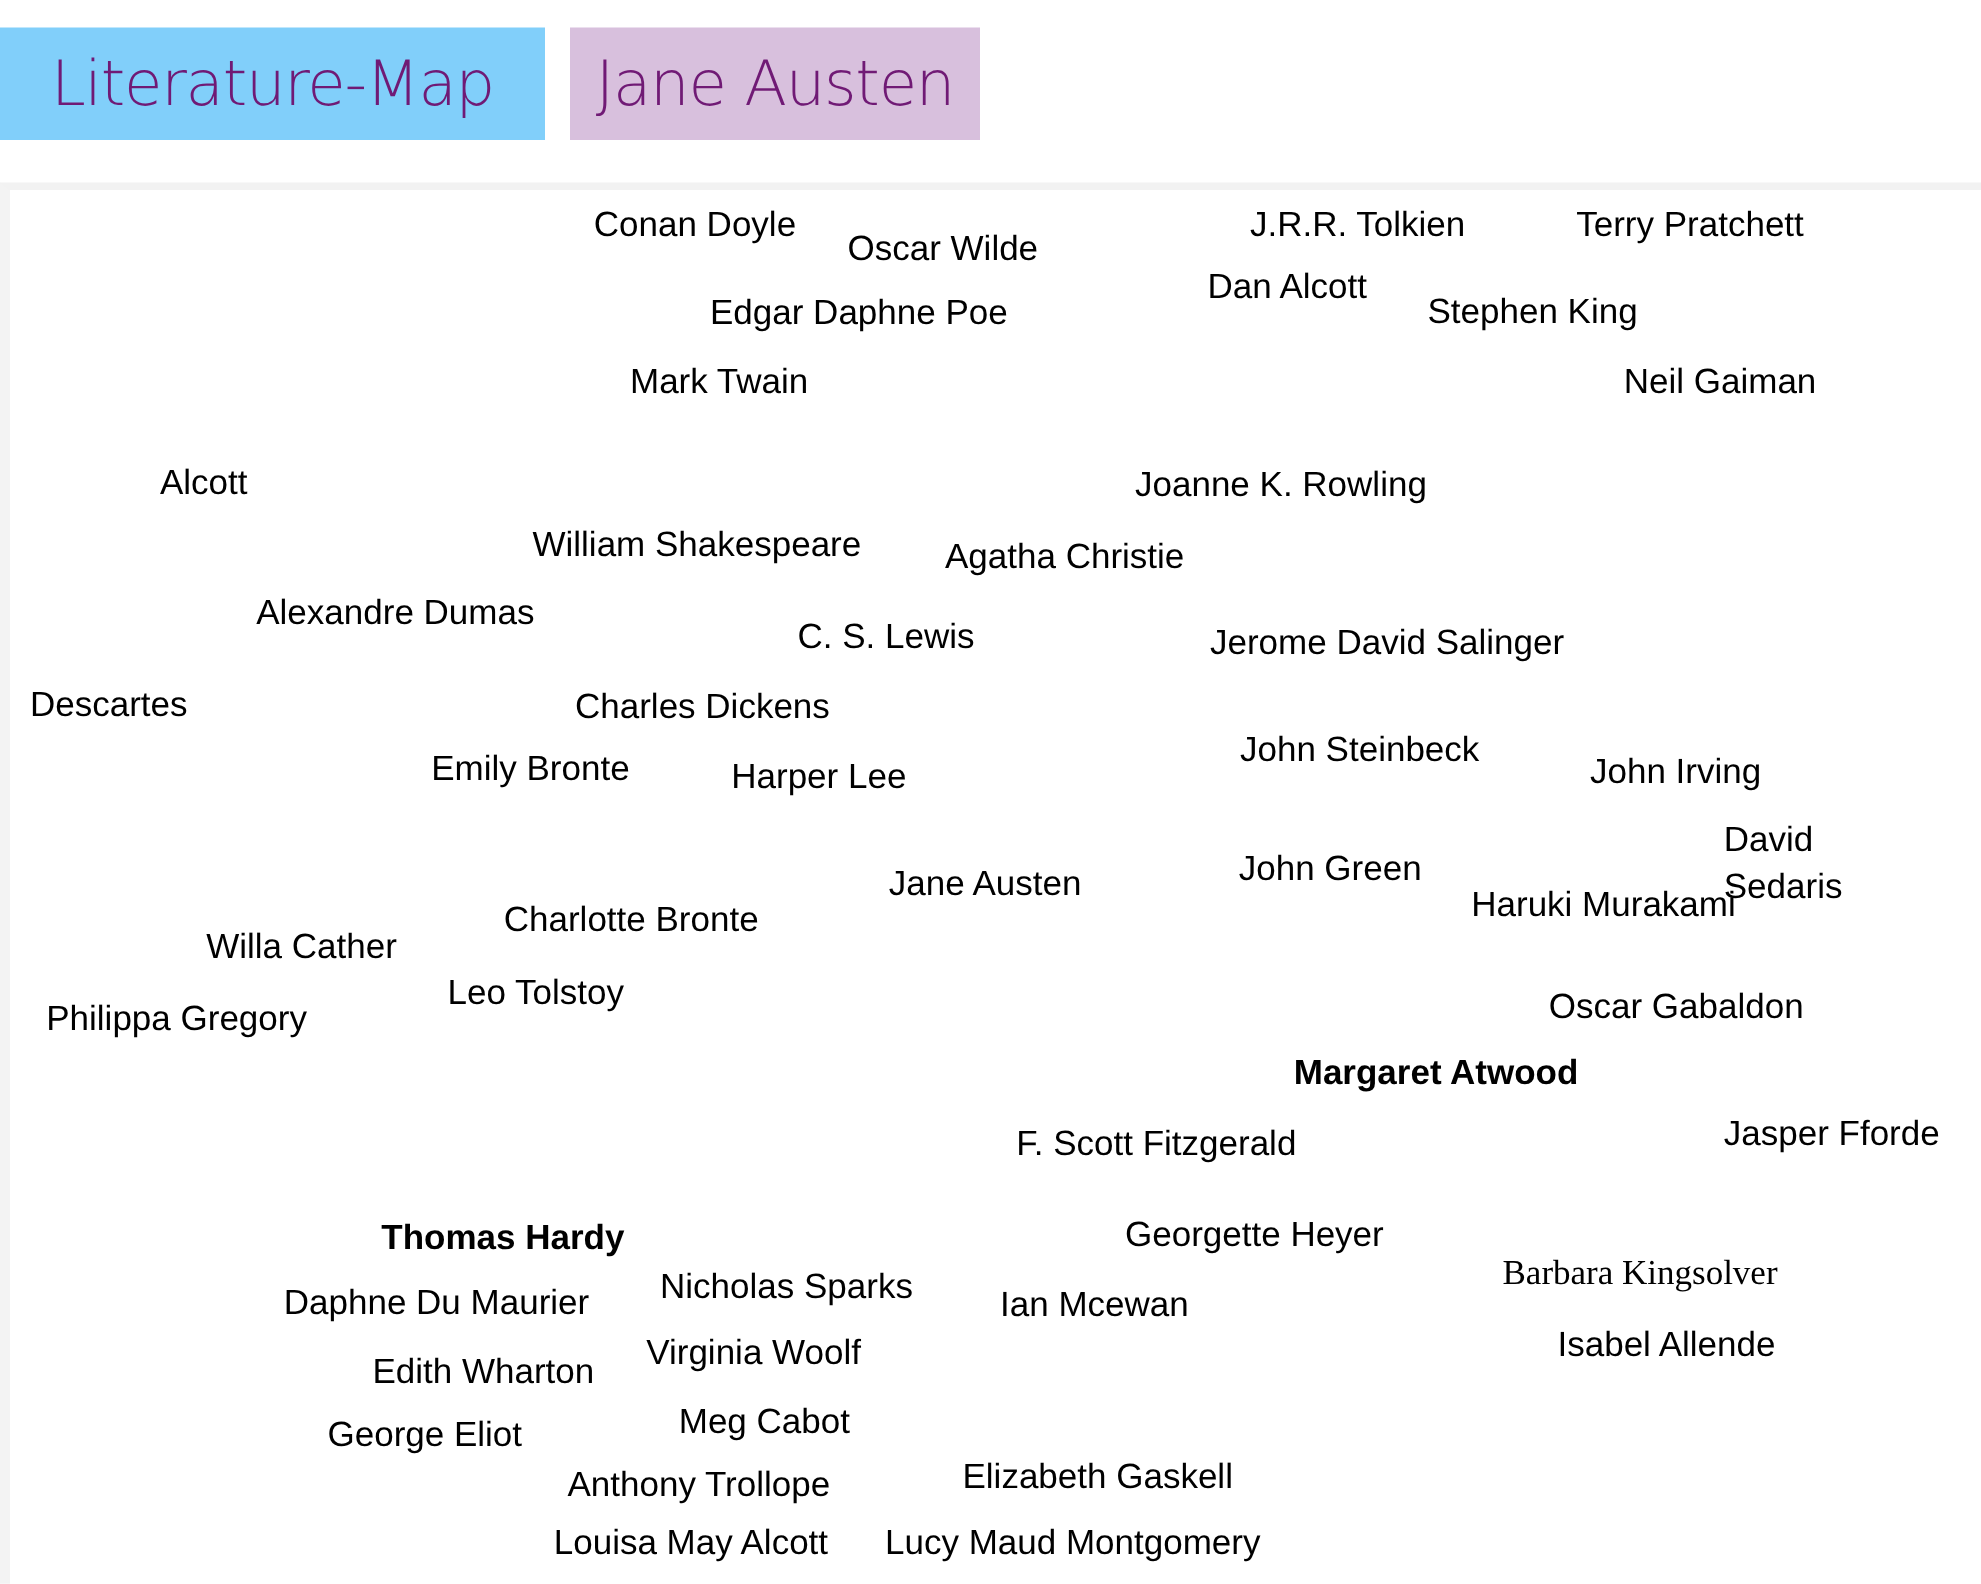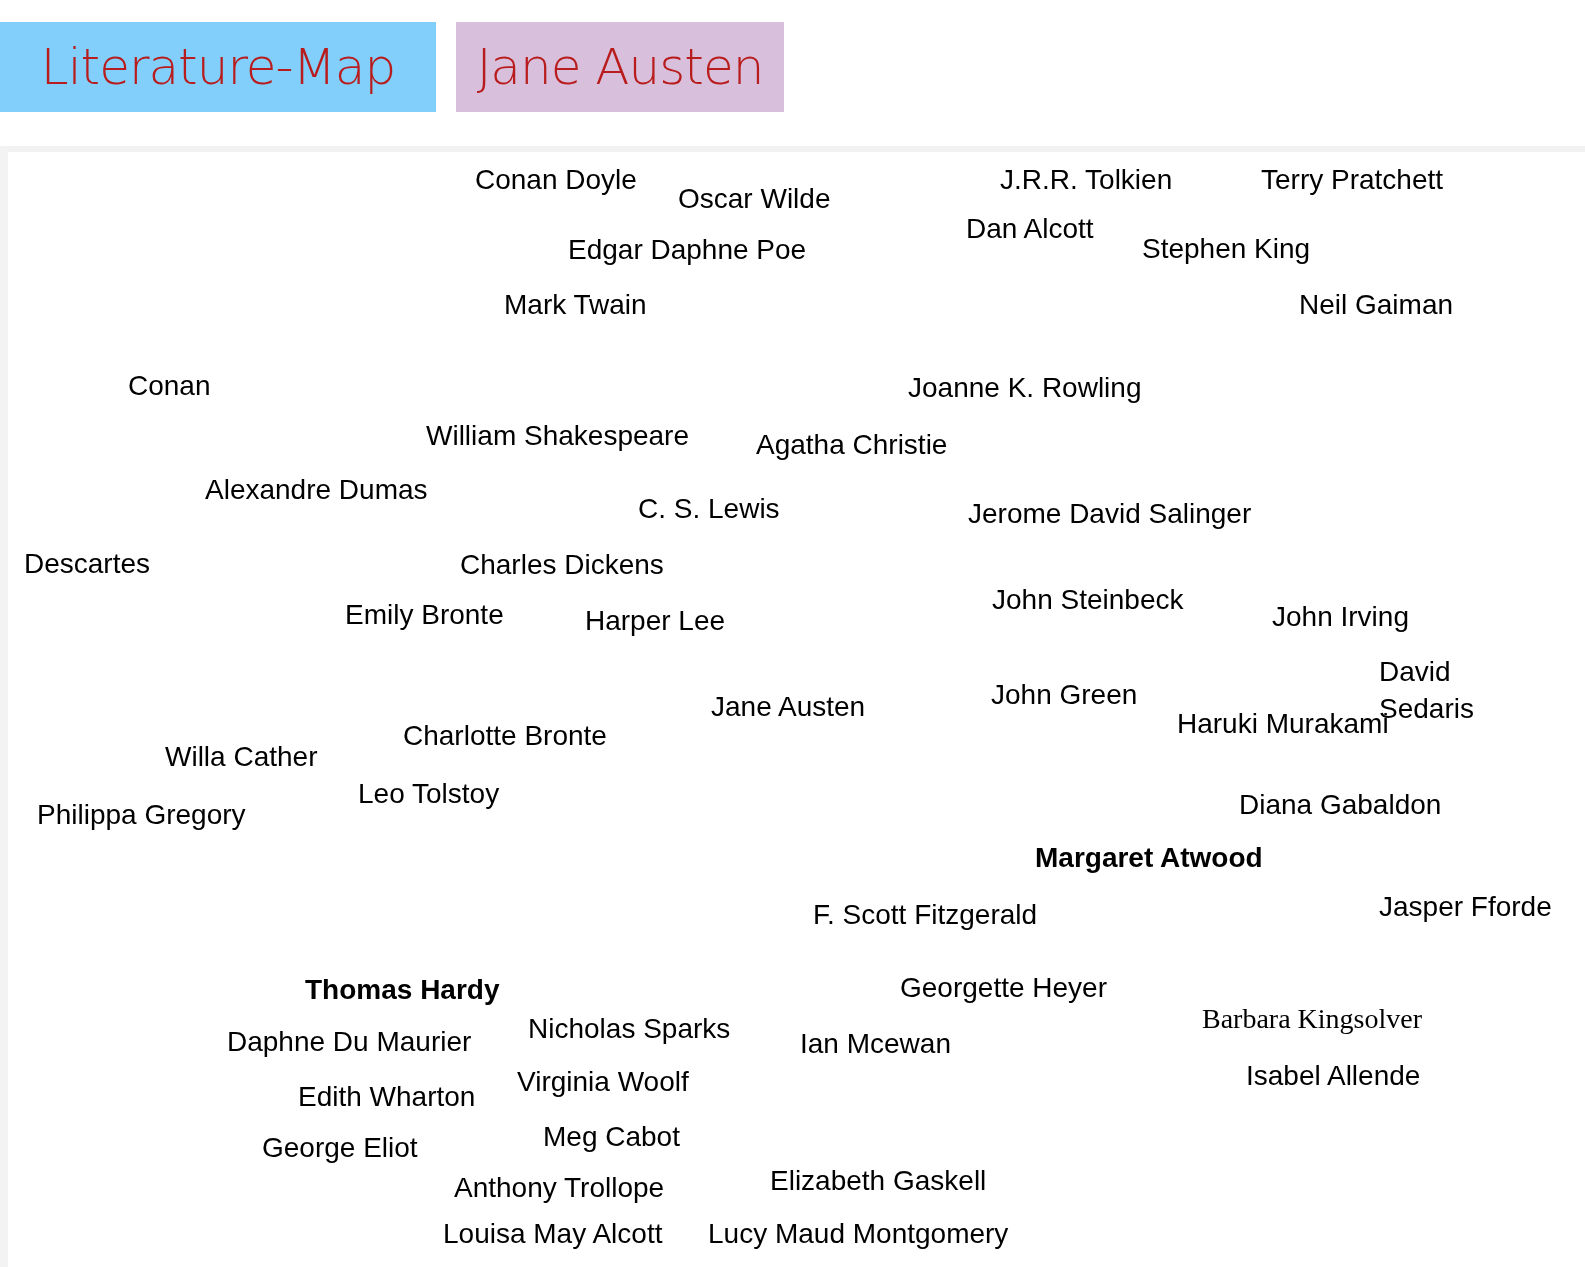--- a/index.html
+++ b/index.html
@@ -22,21 +22,21 @@
       position: absolute;
       top: 22px;
       height: 90px;
       display: flex;
       align-items: center;
       justify-content: center;
       font-family: "DejaVu Sans", sans-serif;
       font-weight: 200;
       font-size: 50px;
       letter-spacing: -1px;
-      color: #b91c1c;
+      color: #701a75;
       box-sizing: border-box;
       text-decoration: none;
     }
     .tab-site {
       left: 0;
       width: 436px;
       background: #81cffa;
     }
     .tab-author {
       left: 456px;
@@ -81,41 +81,41 @@
 <div class="map" id="author-map">
     <a class="name" style="left: 467px; top: 10px;">Conan Doyle</a>
     <a class="name" style="left: 670px; top: 29px;">Oscar Wilde</a>
     <a class="name" style="left: 992px; top: 10px;">J.R.R. Tolkien</a>
     <a class="name" style="left: 1253px; top: 10px;">Terry Pratchett</a>
     <a class="name" style="left: 958px; top: 59px;">Dan Alcott</a>
     <a class="name" style="left: 1134px; top: 79px;">Stephen King</a>
     <a class="name" style="left: 560px; top: 80px;">Edgar Daphne Poe</a>
     <a class="name" style="left: 496px; top: 135px;">Mark Twain</a>
     <a class="name" style="left: 1291px; top: 135px;">Neil Gaiman</a>
-    <a class="name" style="left: 120px; top: 216px;">Conan</a>
+    <a class="name" style="left: 120px; top: 216px;">Alcott</a>
     <a class="name" style="left: 900px; top: 218px;">Joanne K. Rowling</a>
     <a class="name" style="left: 418px; top: 266px;">William Shakespeare</a>
     <a class="name" style="left: 748px; top: 275px;">Agatha Christie</a>
     <a class="name" style="left: 197px; top: 320px;">Alexandre Dumas</a>
     <a class="name" style="left: 630px; top: 339px;">C. S. Lewis</a>
     <a class="name" style="left: 960px; top: 344px;">Jerome David Salinger</a>
     <a class="name" style="left: 16px; top: 394px;">Descartes</a>
     <a class="name" style="left: 452px; top: 395px;">Charles Dickens</a>
     <a class="name" style="left: 984px; top: 430px;">John Steinbeck</a>
     <a class="name" style="left: 1264px; top: 447px;">John Irving</a>
     <a class="name" style="left: 337px; top: 445px;">Emily Bronte</a>
     <a class="name" style="left: 577px; top: 451px;">Harper Lee</a>
     <a class="name wrap" style="left: 1371px; top: 501px;">David Sedaris</a>
     <a class="name" style="left: 983px; top: 525px;">John Green</a>
     <a class="name" style="left: 703px; top: 537px;">Jane Austen</a>
     <a class="name" style="left: 1169px; top: 554px;">Haruki Murakami</a>
     <a class="name" style="left: 395px; top: 566px;">Charlotte Bronte</a>
     <a class="name" style="left: 157px; top: 587px;">Willa Cather</a>
     <a class="name" style="left: 350px; top: 624px;">Leo Tolstoy</a>
-    <a class="name" style="left: 1231px; top: 635px;">Diana Gabaldon</a>
+    <a class="name" style="left: 1231px; top: 635px;">Oscar Gabaldon</a>
     <a class="name" style="left: 29px; top: 645px;">Philippa Gregory</a>
     <a class="name" style="left: 1027px; top: 688px; font-weight: bold;">Margaret Atwood</a>
     <a class="name" style="left: 1371px; top: 737px;">Jasper Fforde</a>
     <a class="name" style="left: 805px; top: 745px;">F. Scott Fitzgerald</a>
     <a class="name" style="left: 892px; top: 818px;">Georgette Heyer</a>
     <a class="name" style="left: 297px; top: 820px; font-weight: bold;">Thomas Hardy</a>
     <a class="name" style="left: 1194px; top: 849px; font-family: Liberation Serif, serif;">Barbara Kingsolver</a>
     <a class="name" style="left: 520px; top: 859px;">Nicholas Sparks</a>
     <a class="name" style="left: 219px; top: 872px;">Daphne Du Maurier</a>
     <a class="name" style="left: 792px; top: 874px;">Ian Mcewan</a>

